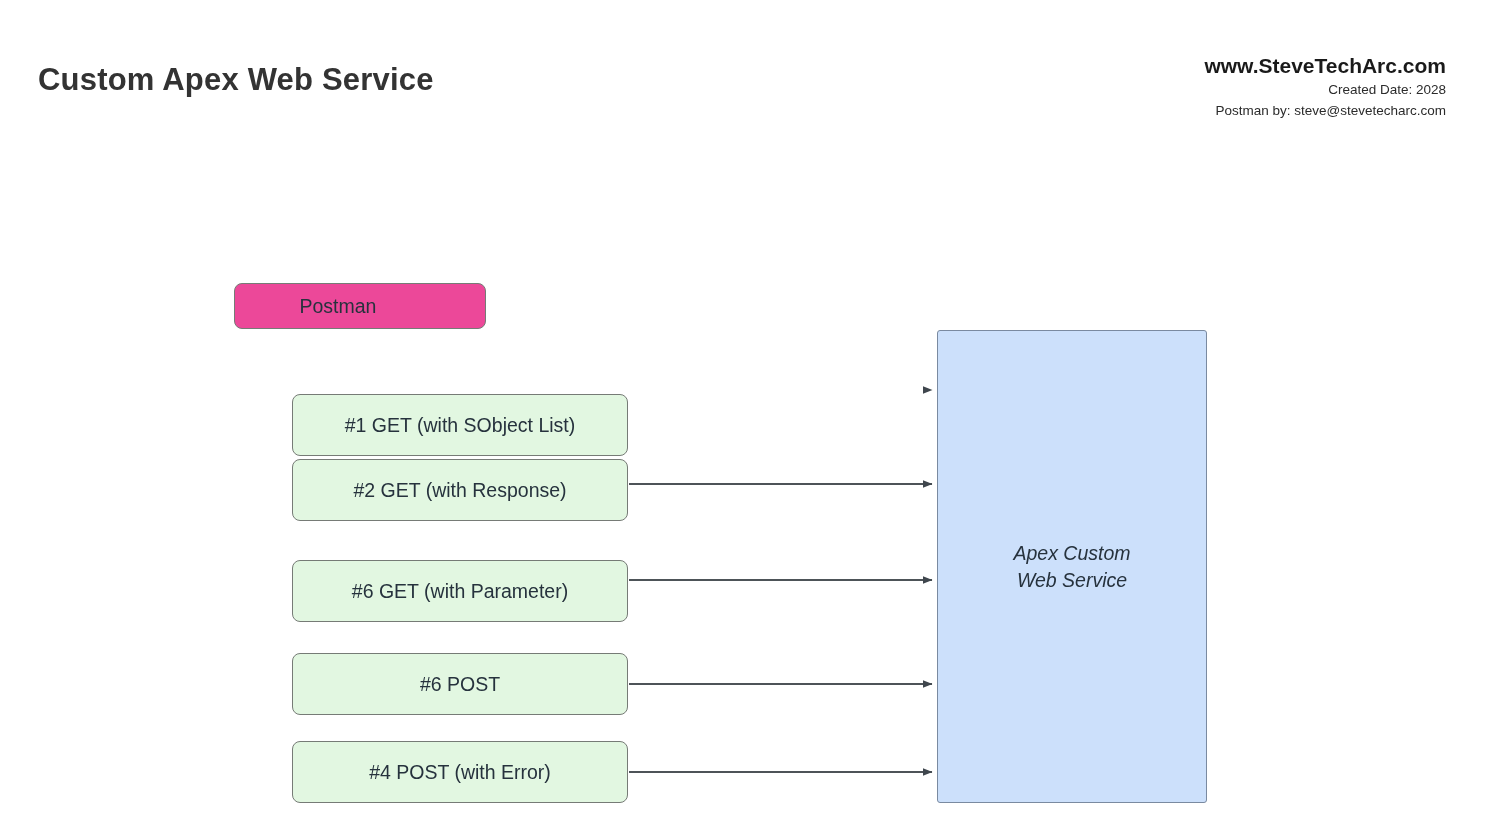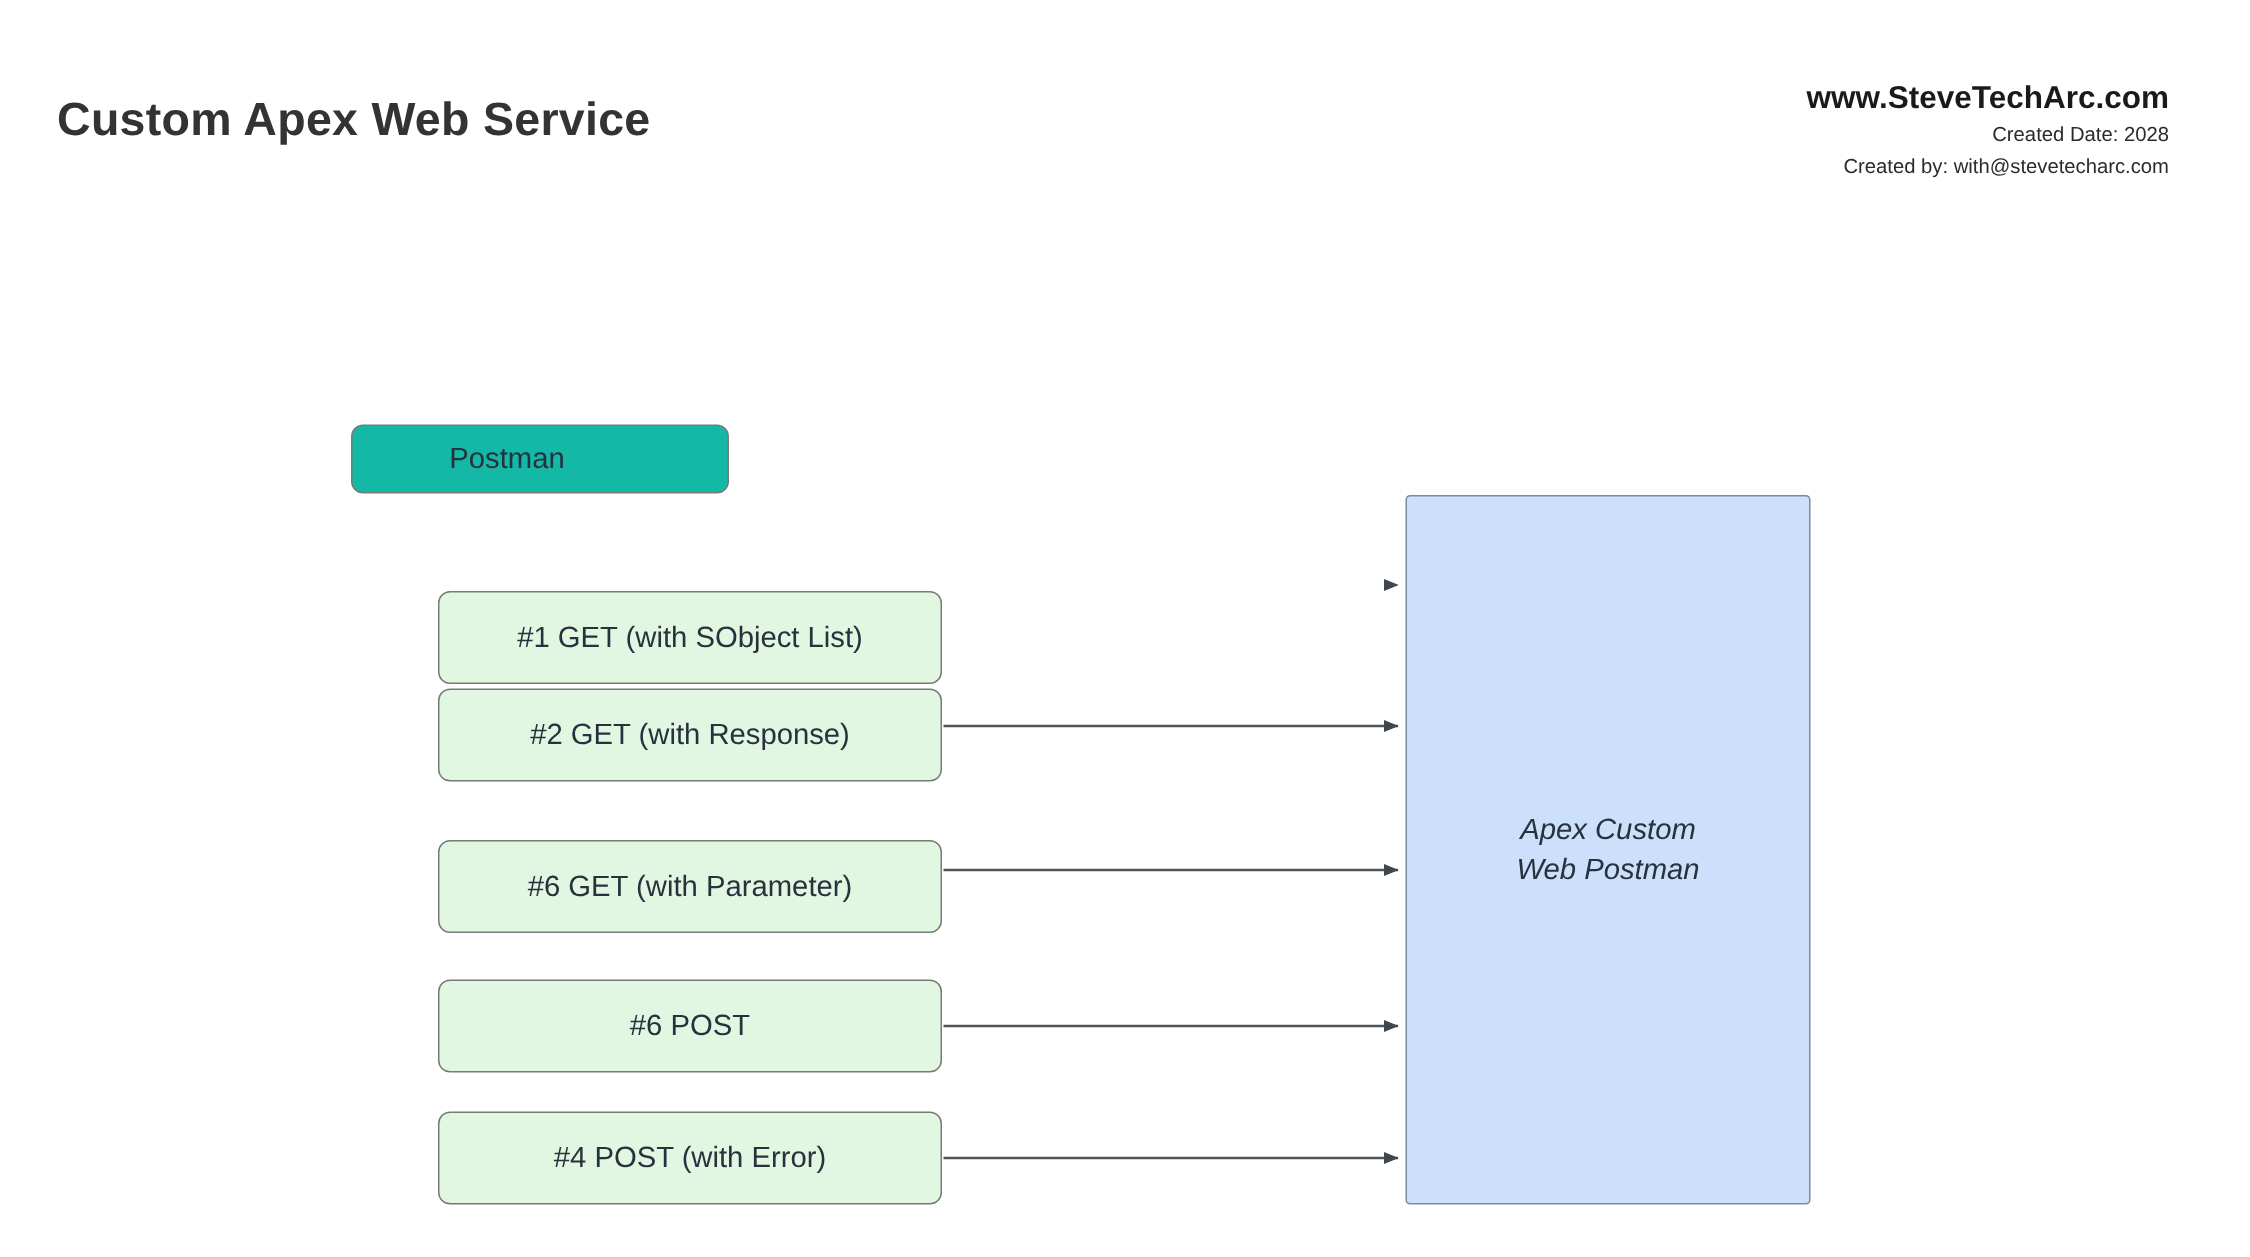--- a/index.html
+++ b/index.html
@@ -74,21 +74,21 @@
   .node-green {
     background: #e2f7e1;
     border: 1.4px solid #767b76;
     border-radius: 8px;
     color: #26323d;
     font-size: 19.5px;
     line-height: 1.25;
   }
 
   .node-postman {
-    background: #14b8a6;
+    background: #ec4899;
     border: 1.4px solid #767b76;
     border-radius: 8px;
     color: #26323d;
     font-size: 19.5px;
     line-height: 1.25;
     justify-content: center;
     padding-right: 44px;
   }
 
   .node-blue {
@@ -110,21 +110,21 @@
   }
 </style>
 </head>
 <body>
 
 <div id="page-title">Custom Apex Web Service</div>
 
 <div id="credits">
   <div class="site">www.SteveTechArc.com</div>
   <div class="created-date">Created Date: 2028</div>
-  <div class="created-by">Created by: with@stevetecharc.com</div>
+  <div class="created-by">Postman by: steve@stevetecharc.com</div>
 </div>
 
 <div id="diagram">
 
   <svg id="connectors" viewBox="0 0 1500 838">
     <defs>
       <marker id="arrowhead" markerWidth="10" markerHeight="8" refX="9.5" refY="4" orient="auto" markerUnits="userSpaceOnUse">
         <path d="M0,0 L10,4 L0,8 z" fill="#3f464d"></path>
       </marker>
       <marker id="arrowhead-faint" markerWidth="10" markerHeight="8" refX="9.5" refY="4" orient="auto" markerUnits="userSpaceOnUse">
@@ -164,17 +164,17 @@
     <span>#6 POST</span>
   </div>
 
   <div class="node node-green" style="left:292px; top:741px; width:336px; height:62px;">
     <span>#4 POST (with Error)</span>
   </div>
 
   <div class="node node-blue" style="left:937px; top:330px; width:270px; height:473px;font-style:italic;">
     <div>
       <div>Apex Custom</div>
-      <div>Web Postman</div>
+      <div>Web Service</div>
     </div>
   </div>
 
 </div>
 
 </body></html>

